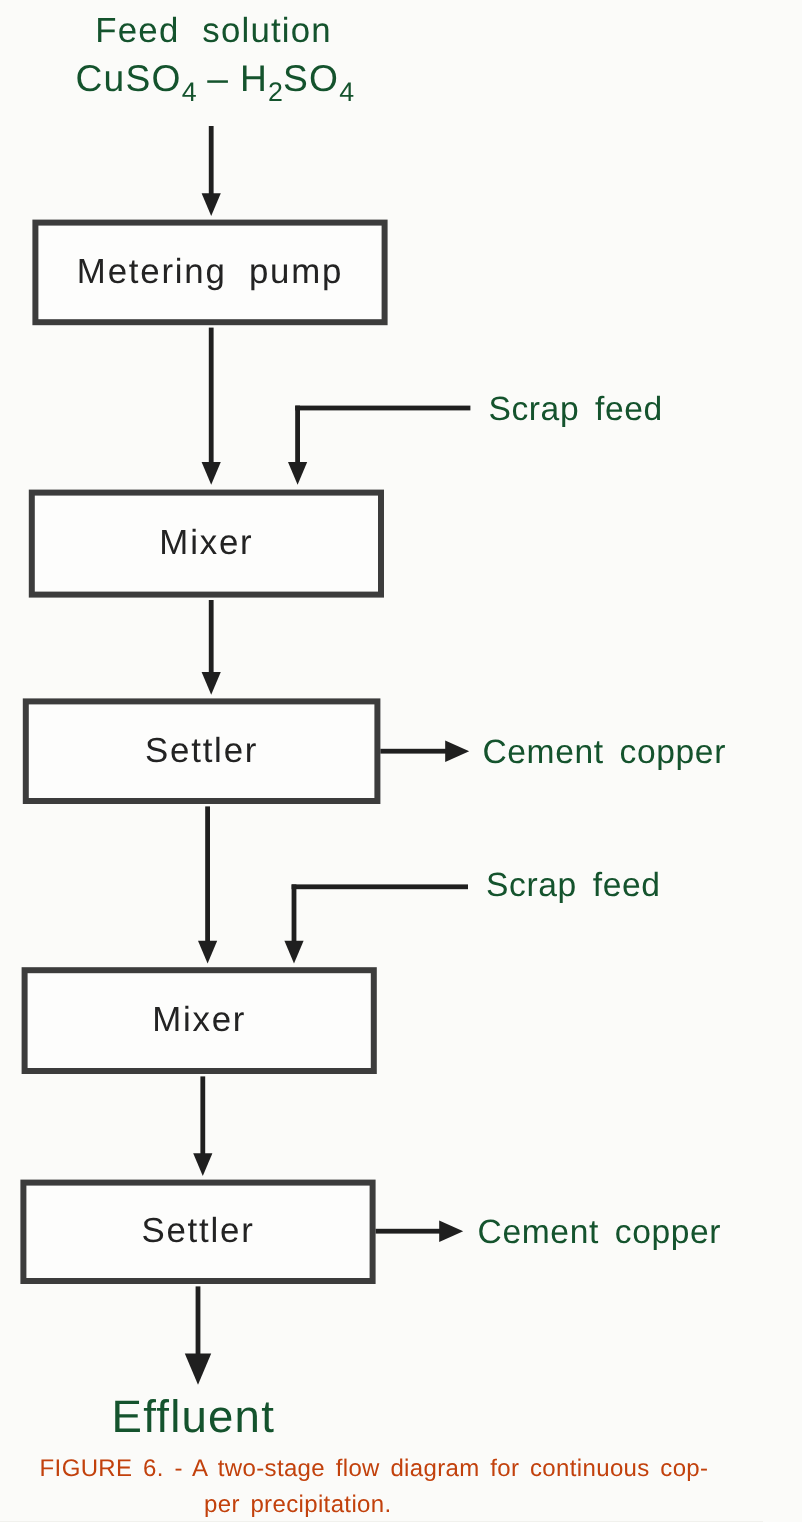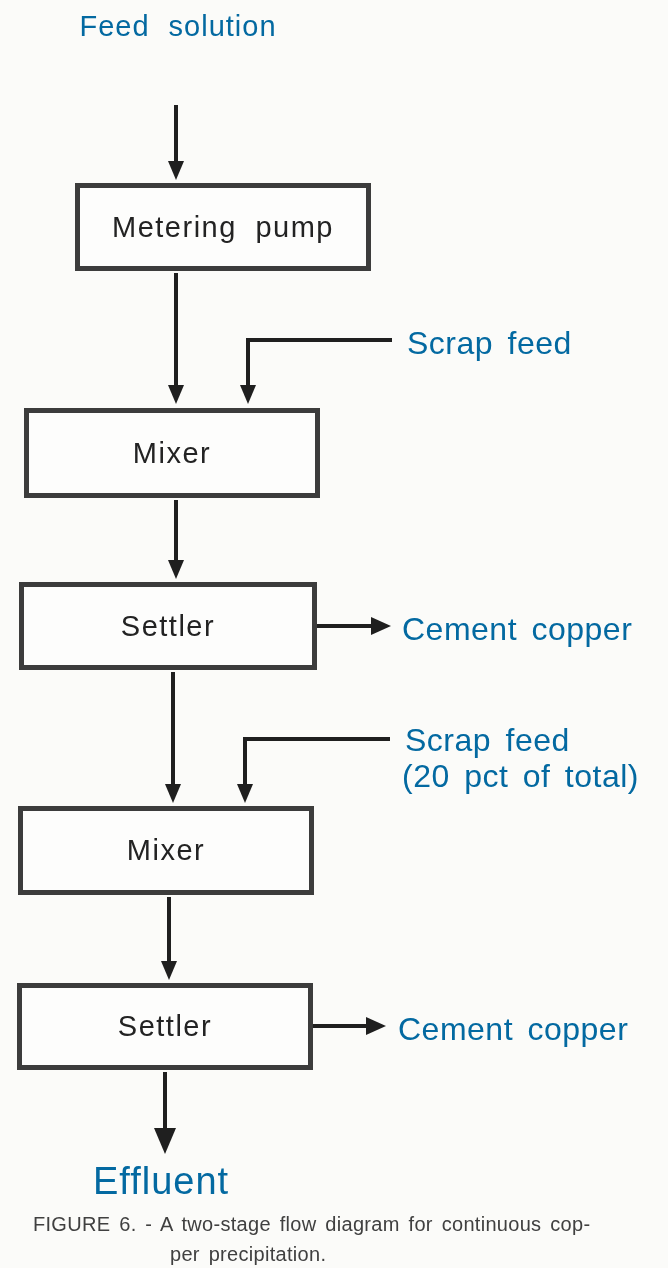--- a/index.html
+++ b/index.html
@@ -11,21 +11,21 @@
   html,body{background:#e9e9e7;}
   .canvas{
     position:relative;
     width:668px;height:1268px;
     margin:0 auto;
     background:var(--bg);
     font-family:"Liberation Sans","DejaVu Sans",sans-serif;
     color:var(--ink);
     overflow:hidden;
   }
-  .txt{position:absolute;white-space:nowrap;color:#0369a1;}
+  .txt{position:absolute;white-space:nowrap;color:#14532d;}
   .feed-l1{left:62px;top:10px;width:232px;text-align:center;font-size:29px;word-spacing:10px;letter-spacing:1px;}
   .formula{left:46px;top:48px;width:266px;text-align:center;font-size:31px;letter-spacing:1px;}
   .formula sub{font-size:0.72em;vertical-align:-0.35em;letter-spacing:0;}
   .formula .dash{margin:0 9px;}
   .box{
     position:absolute;
     border:5px solid var(--box-border);
     background:#fdfdfc;
     display:flex;align-items:center;justify-content:center;
   }
@@ -40,37 +40,38 @@
   }
   .head-down.big{
     border-left-width:11px;border-right-width:11px;border-top-width:26px;
   }
   .head-right{
     position:absolute;width:0;height:0;
     border-top:9px solid transparent;
     border-bottom:9px solid transparent;
     border-left:20px solid var(--ink);
   }
-  .side-label{font-size:32px;letter-spacing:0.5px;word-spacing:5px;}
+  .side-label{font-size:28px;letter-spacing:0.5px;word-spacing:5px;}
   .effluent{left:93px;top:1160px;font-size:38px;letter-spacing:1px;}
-  .caption{position:absolute;font-size:20px;letter-spacing:0.3px;word-spacing:3px;color:#404040;}
+  .caption{position:absolute;font-size:20px;letter-spacing:0.3px;word-spacing:3px;color:#c2410c;}
   .caption.l1{left:33px;top:1213px;}
   .caption.l2{left:170px;top:1243px;}
 </style>
 </head>
 <body>
 
 <div class="canvas">
 
   <div class="txt feed-l1">Feed solution</div>
+  <div class="txt formula"><span>CuSO</span><sub>4</sub><span class="dash">–</span><span>H</span><sub>2</sub><span>SO</span><sub>4</sub></div>
 
   <div class="vline" style="left:174px;top:105px;height:57px;"></div>
   <div class="head-down" style="left:168px;top:161px;"></div>
 
-  <div class="box" style="left:27px;top:183px;width:296px;height:88px;margin-left:48px;">
+  <div class="box" style="left:27px;top:183px;width:296px;height:88px;">
     <span class="box-label">Metering pump</span>
   </div>
 
   <div class="vline" style="left:174px;top:273px;height:113px;"></div>
   <div class="head-down" style="left:168px;top:385px;"></div>
 
   <div class="hline" style="left:246px;top:338px;width:146px;"></div>
   <div class="vline" style="left:246px;top:338px;height:48px;"></div>
   <div class="head-down" style="left:240px;top:385px;"></div>
   <div class="txt side-label" style="left:407px;top:325px;">Scrap feed</div>
@@ -90,21 +91,20 @@
   <div class="head-right" style="left:371px;top:617px;"></div>
   <div class="txt side-label" style="left:402px;top:611px;">Cement copper</div>
 
   <div class="vline" style="left:171px;top:672px;height:113px;"></div>
   <div class="head-down" style="left:165px;top:784px;"></div>
 
   <div class="hline" style="left:243px;top:737px;width:147px;"></div>
   <div class="vline" style="left:243px;top:737px;height:48px;"></div>
   <div class="head-down" style="left:237px;top:784px;"></div>
   <div class="txt side-label" style="left:405px;top:722px;">Scrap feed</div>
-  <div class="txt side-label" style="left:402px;top:758px;">(20 pct of total)</div>
 
   <div class="box" style="left:18px;top:806px;width:296px;height:89px;">
     <span class="box-label">Mixer</span>
   </div>
 
   <div class="vline" style="left:167px;top:897px;height:65px;"></div>
   <div class="head-down" style="left:161px;top:961px;"></div>
 
   <div class="box" style="left:17px;top:983px;width:296px;height:87px;">
     <span class="box-label">Settler</span>

